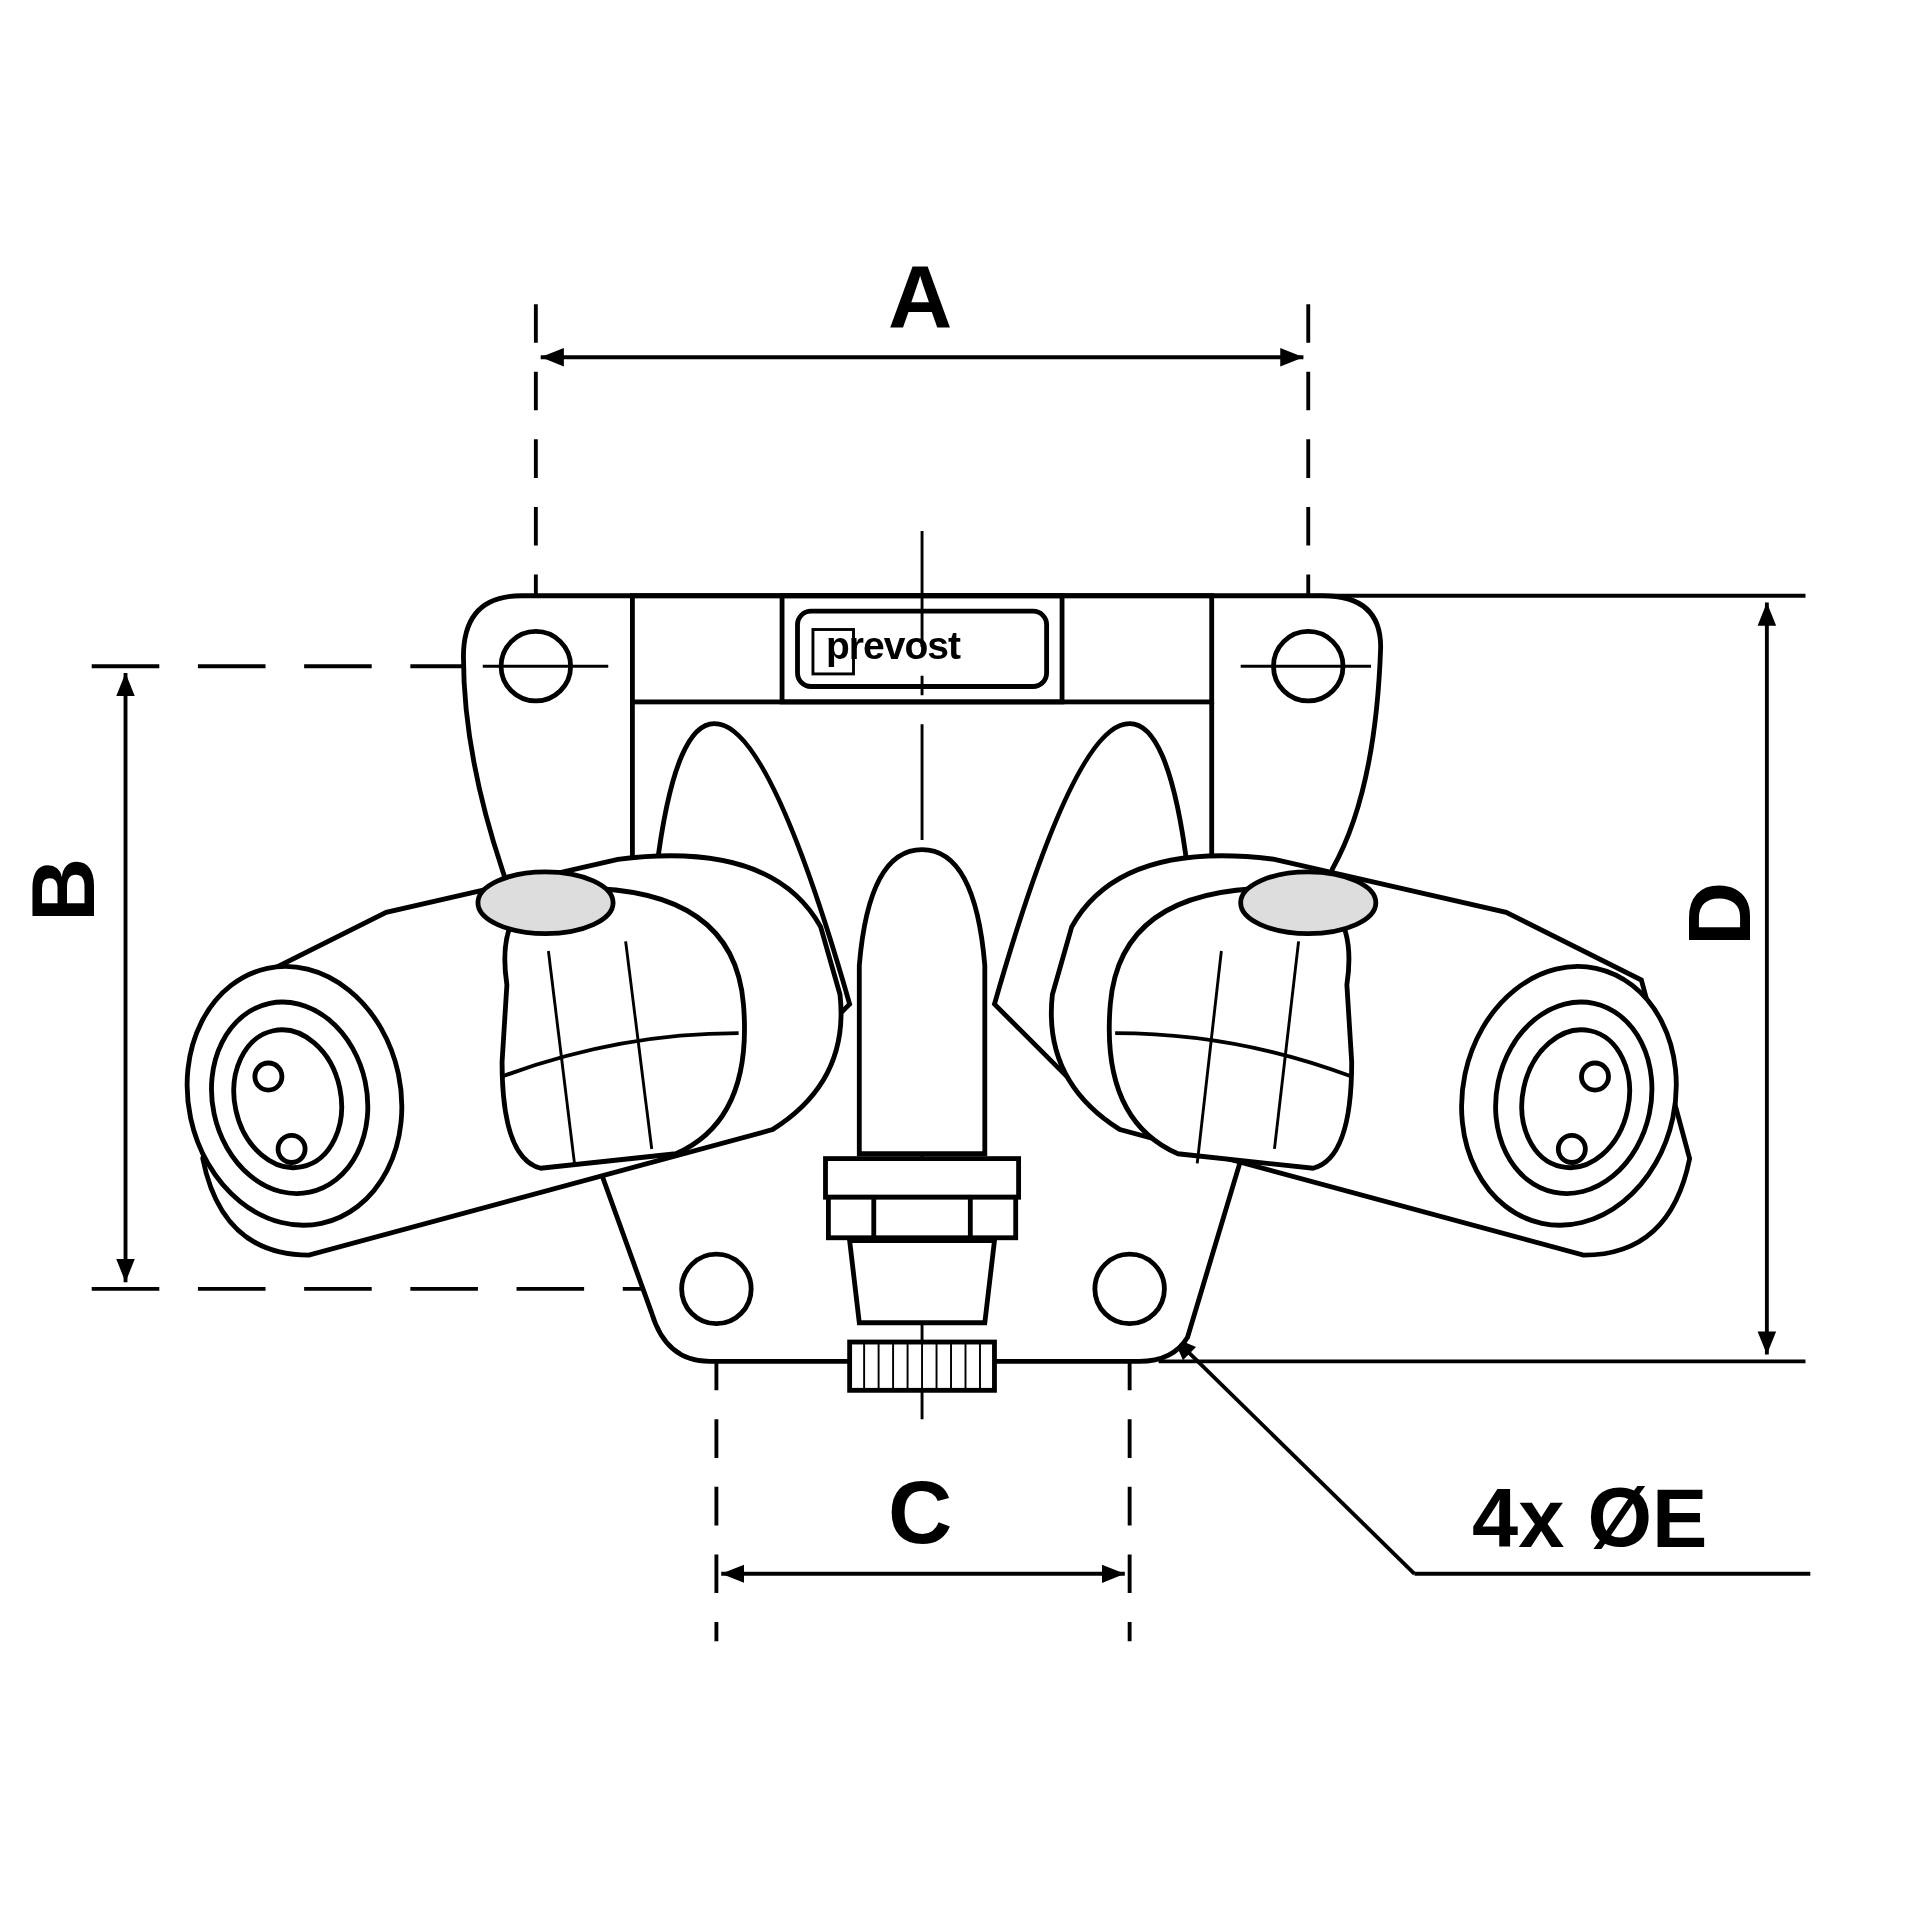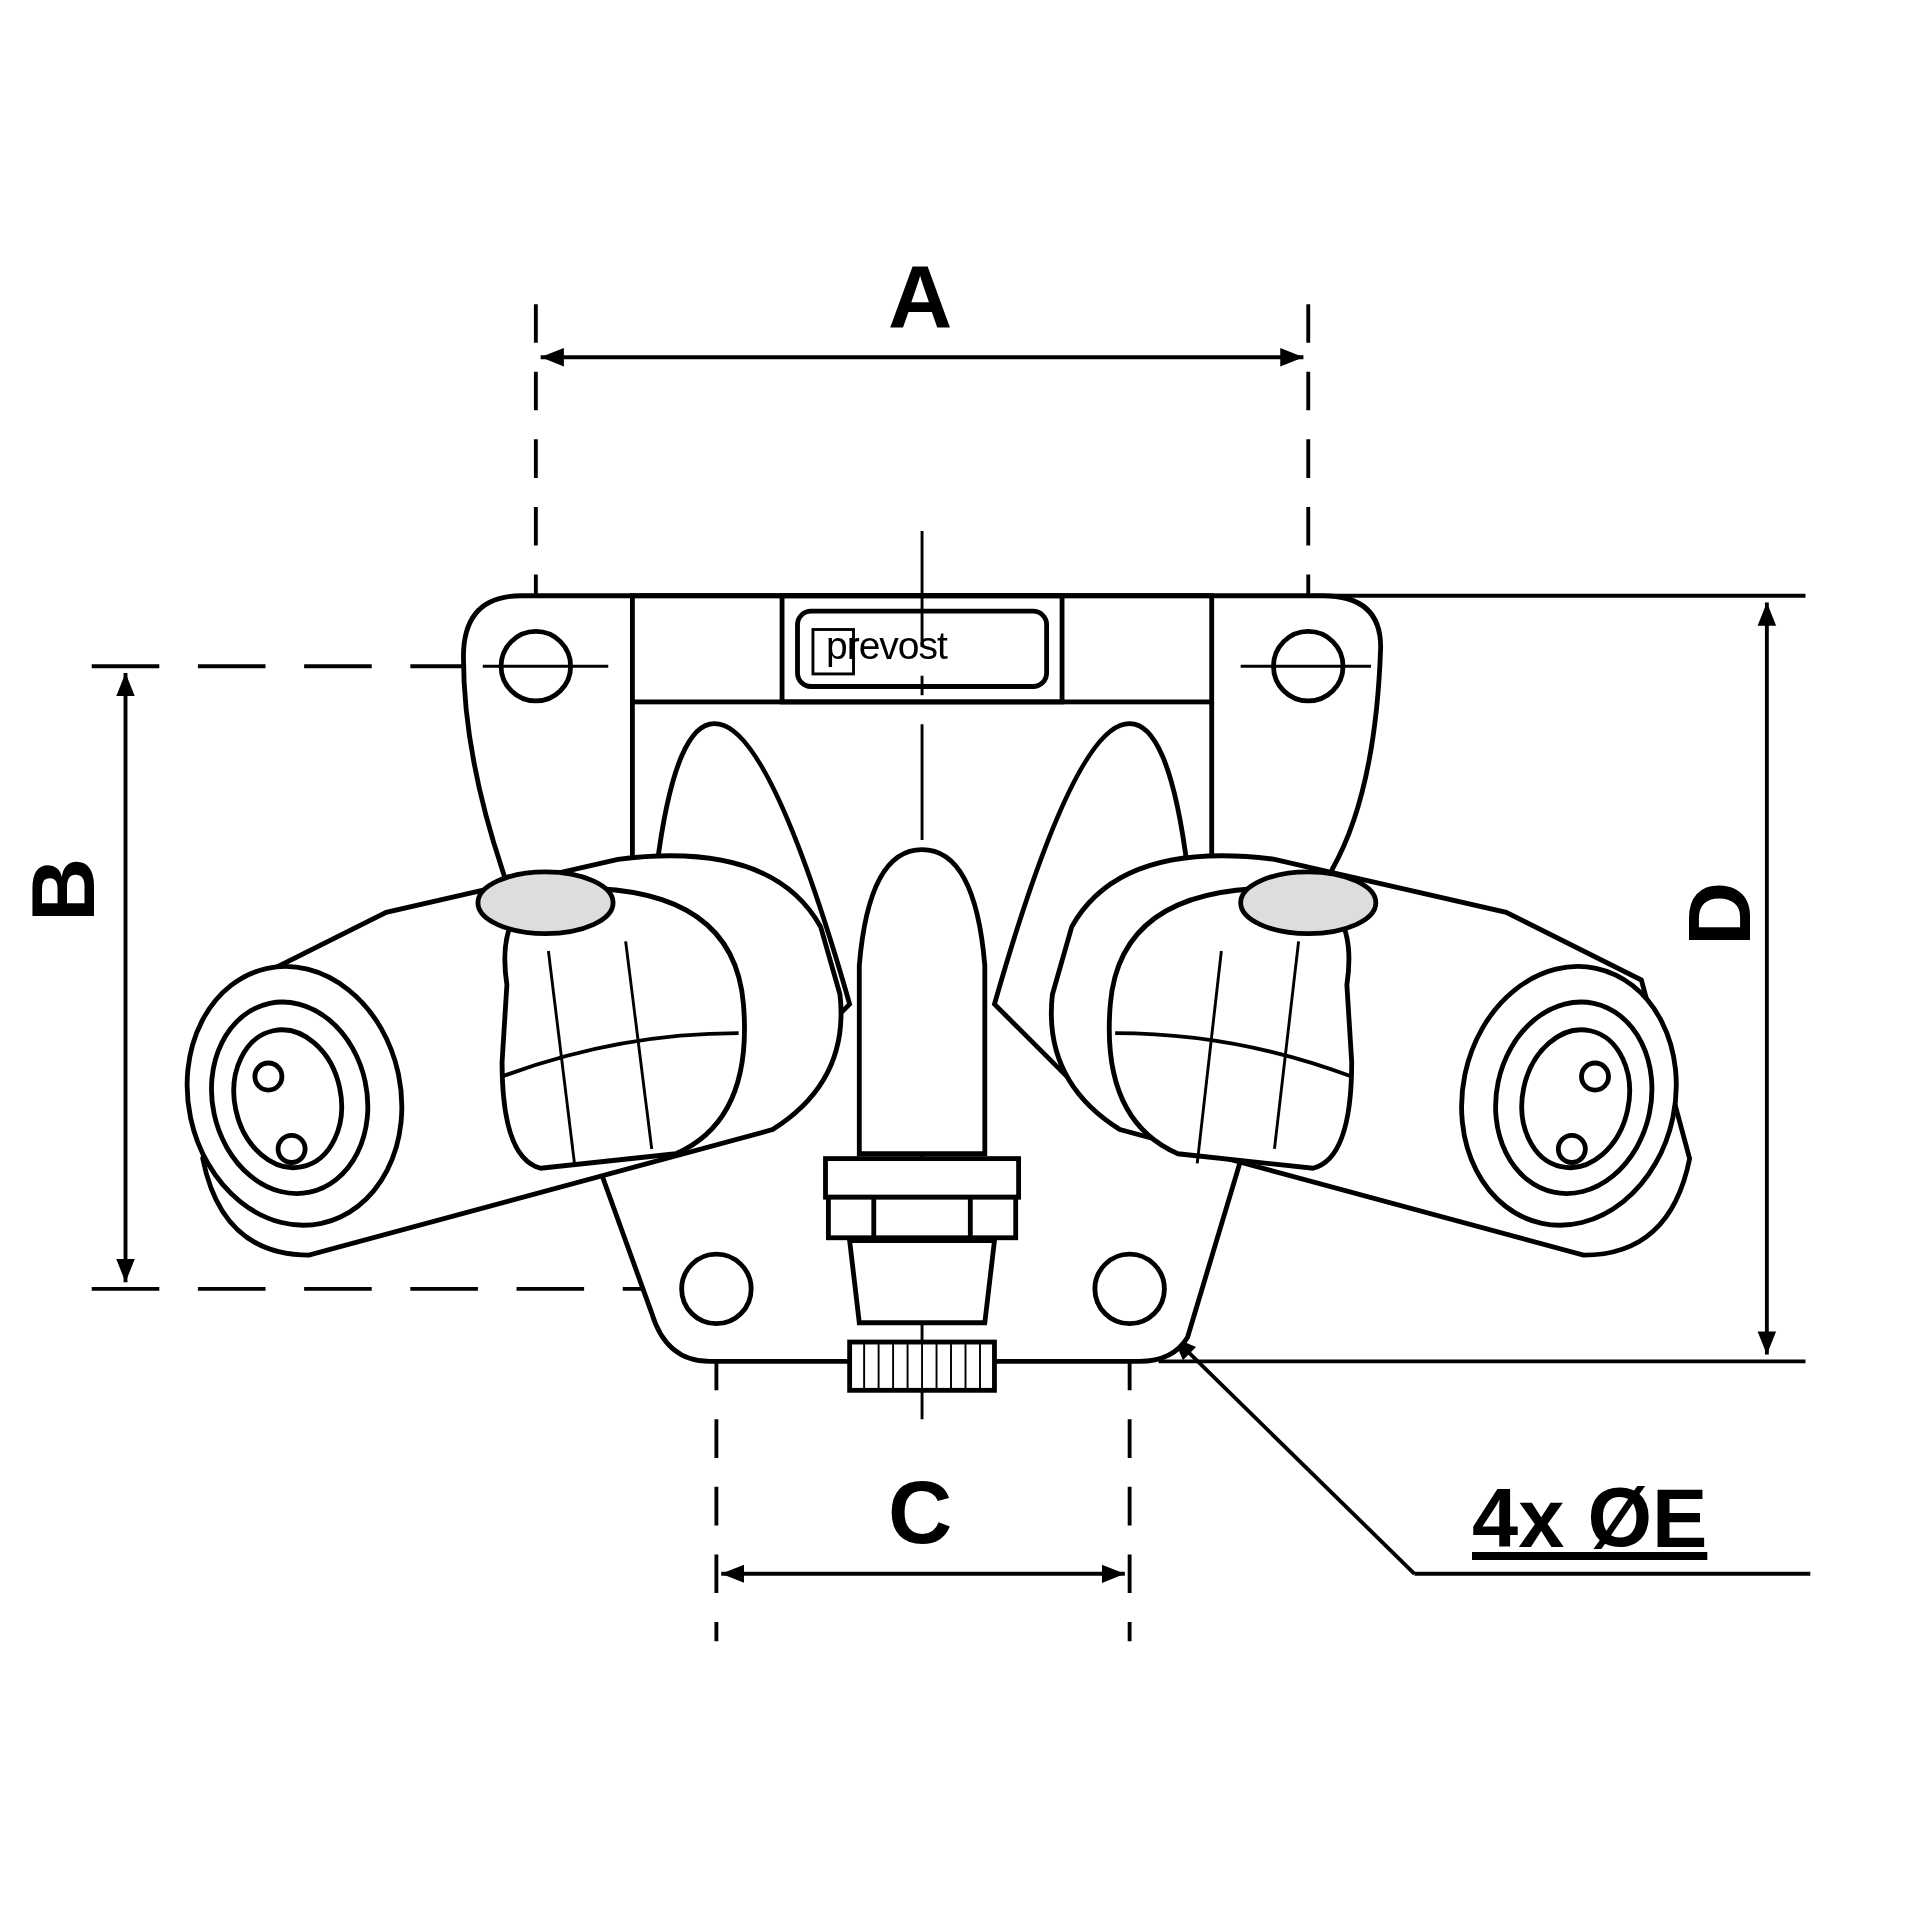--- a/index.html
+++ b/index.html
@@ -3,22 +3,22 @@
 <meta charset="utf-8">
 <style>
   html, body { margin:0; padding:0; background:#ffffff; }
   body { width:1931px; height:1931px; position:relative; overflow:hidden; font-family:"Liberation Sans", sans-serif; }
   svg { position:absolute; left:0; top:0; }
   .lbl { position:absolute; font-family:"Liberation Sans", sans-serif; font-weight:bold; color:#000; line-height:1; }
   .lbl-a { left:888px; top:253px; font-size:89px; }
   .lbl-c { left:888px; top:1468px; font-size:89px; }
   .lbl-b { left:19.3px; top:922px; font-size:89px; transform:rotate(-90deg); transform-origin:left top; }
   .lbl-d { left:1675px; top:946px; font-size:89px; transform:rotate(-90deg); transform-origin:left top; }
-  .lbl-e { left:1472px; top:1477px; font-size:83px;text-decoration:underline; }
-  .brand { position:absolute; left:826px; top:624px; font-size:39px; font-weight:normal; letter-spacing:-1px; }
+  .lbl-e { left:1472px; top:1477px; font-size:83px; }
+  .brand { position:absolute; left:826px; top:624px; font-size:39px; font-weight:bold; letter-spacing:-1px; }
 </style>
 </head>
 <body>
 
 <svg width="1931" height="1931" viewBox="0 0 2000 2000" xmlns="http://www.w3.org/2000/svg">
   <defs>
     <marker id="arr" viewBox="0 0 10 10" refX="10" refY="5" markerWidth="6" markerHeight="6" orient="auto-start-reverse">
       <path d="M0,1 L10,5 L0,9 z" fill="#000"></path>
     </marker>
   </defs>

